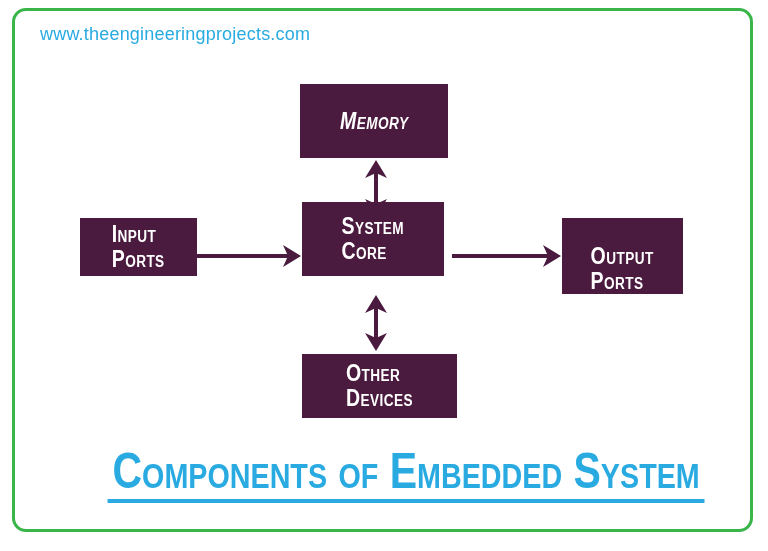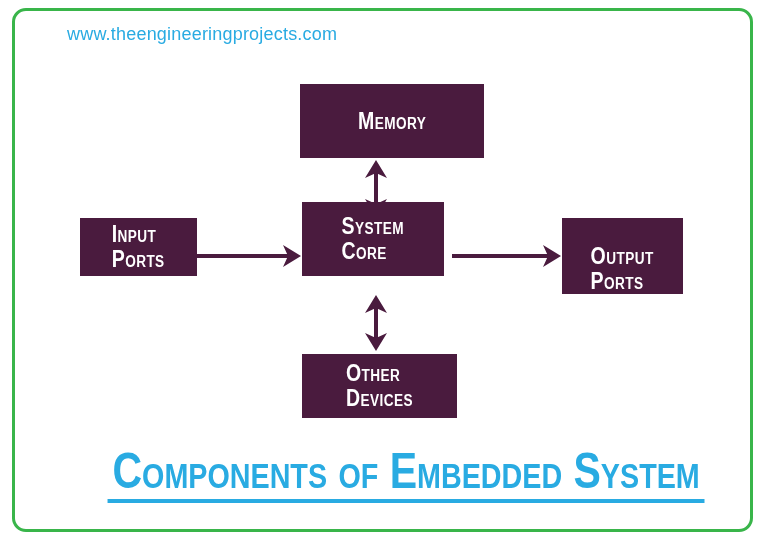--- a/index.html
+++ b/index.html
@@ -20,21 +20,20 @@
     border: 3px solid var(--border-green, #39B54A);
     border-radius: 14px;
   }
   .watermark {
     position: absolute;
     left: 40px;
     top: 24px;
     font-size: 18px;
     letter-spacing: 0.2px;
     color: var(--accent-blue, #29ABE2);
-    margin-left: 27px;
   }
   .node {
     position: absolute;
     background: var(--box-maroon, #4A1B3E);
     color: var(--text-white, #FFFFFF);
     display: flex;
     align-items: center;
     justify-content: center;
   }
   .node-label {
@@ -42,21 +41,21 @@
     font-weight: bold;
     font-variant: small-caps;
     font-size: 23px;
     line-height: 1.08;
     letter-spacing: 0.5px;
     transform: scaleX(0.85);
     text-align: center;
     white-space: nowrap;
   }
   .node-label.two-line { text-align: left; }
-  .node-memory        { left: 300px; top: 84px;  width: 184px; height: 74px; }
+  .node-memory        { left: 300px; top: 84px;  width: 148px; height: 74px; font-style: italic; }
   .node-input-ports   { left: 80px;  top: 218px; width: 117px; height: 58px; }
   .node-system-core   { left: 302px; top: 202px; width: 142px; height: 74px; }
   .node-output-ports  { left: 562px; top: 218px; width: 121px; height: 76px; align-items: flex-end; }
   .node-other-devices { left: 302px; top: 354px; width: 155px; height: 64px; }
   .arrows {
     position: absolute;
     left: 0; top: 0;
     width: 768px; height: 551px;
     pointer-events: none;
   }

